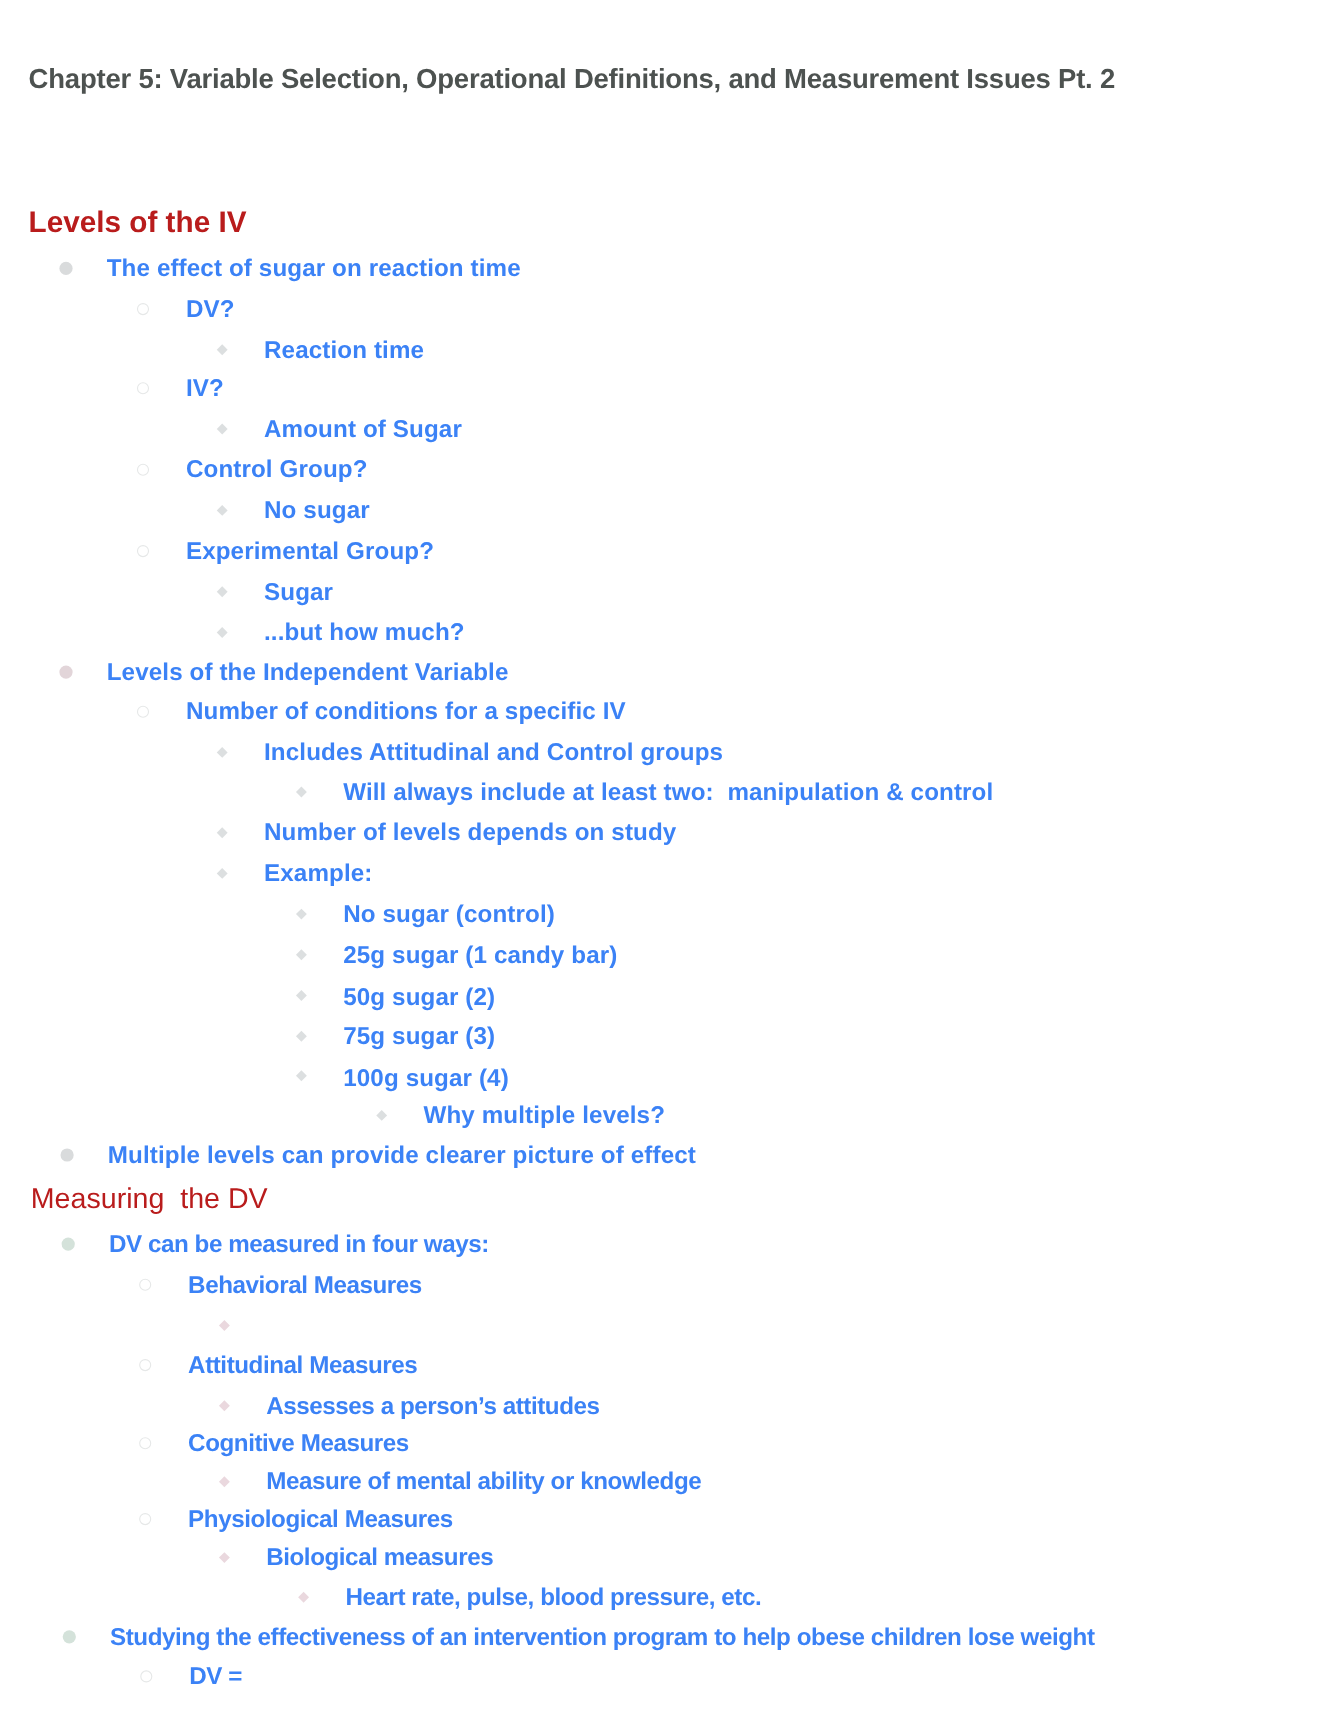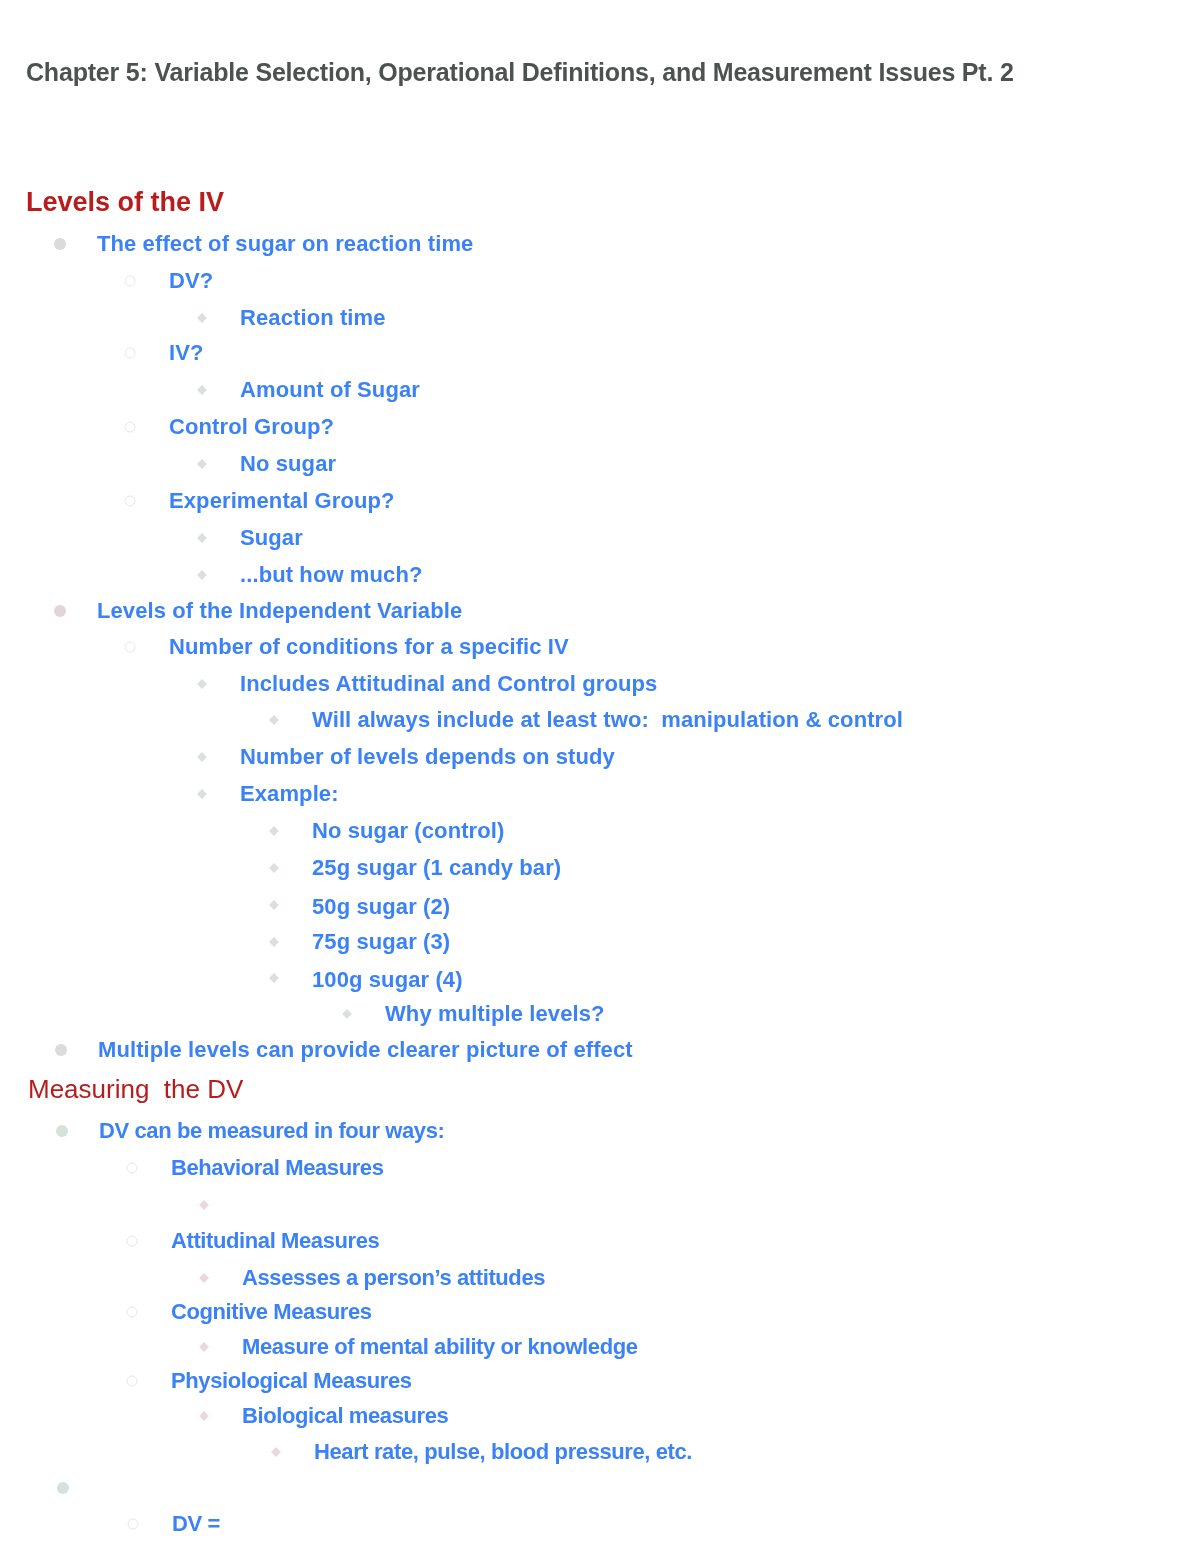--- a/index.html
+++ b/index.html
@@ -210,17 +210,18 @@
 <div class="line narrow" style="left:242px; top:1401px;">
   <span class="bullet b-diamond pink" style="left:-38px;"></span>
   <span class="txt">Biological measures</span>
 </div>
 <div class="line narrow" style="left:314px; top:1437px;">
   <span class="bullet b-diamond pink" style="left:-38px;"></span>
   <span class="txt">Heart rate, pulse, blood pressure, etc.</span>
 </div>
 <div class="line narrow" style="left:100px; top:1473px;">
   <span class="bullet b-disc green" style="left:-37px;"></span>
+  <span class="txt">Studying the effectiveness of an intervention program to help obese children lose weight</span>
 </div>
 <div class="line narrow" style="left:172px; top:1509px;">
   <span class="bullet b-circle" style="left:-39px;"></span>
   <span class="txt">DV =</span>
 </div>
 
 </body></html>

